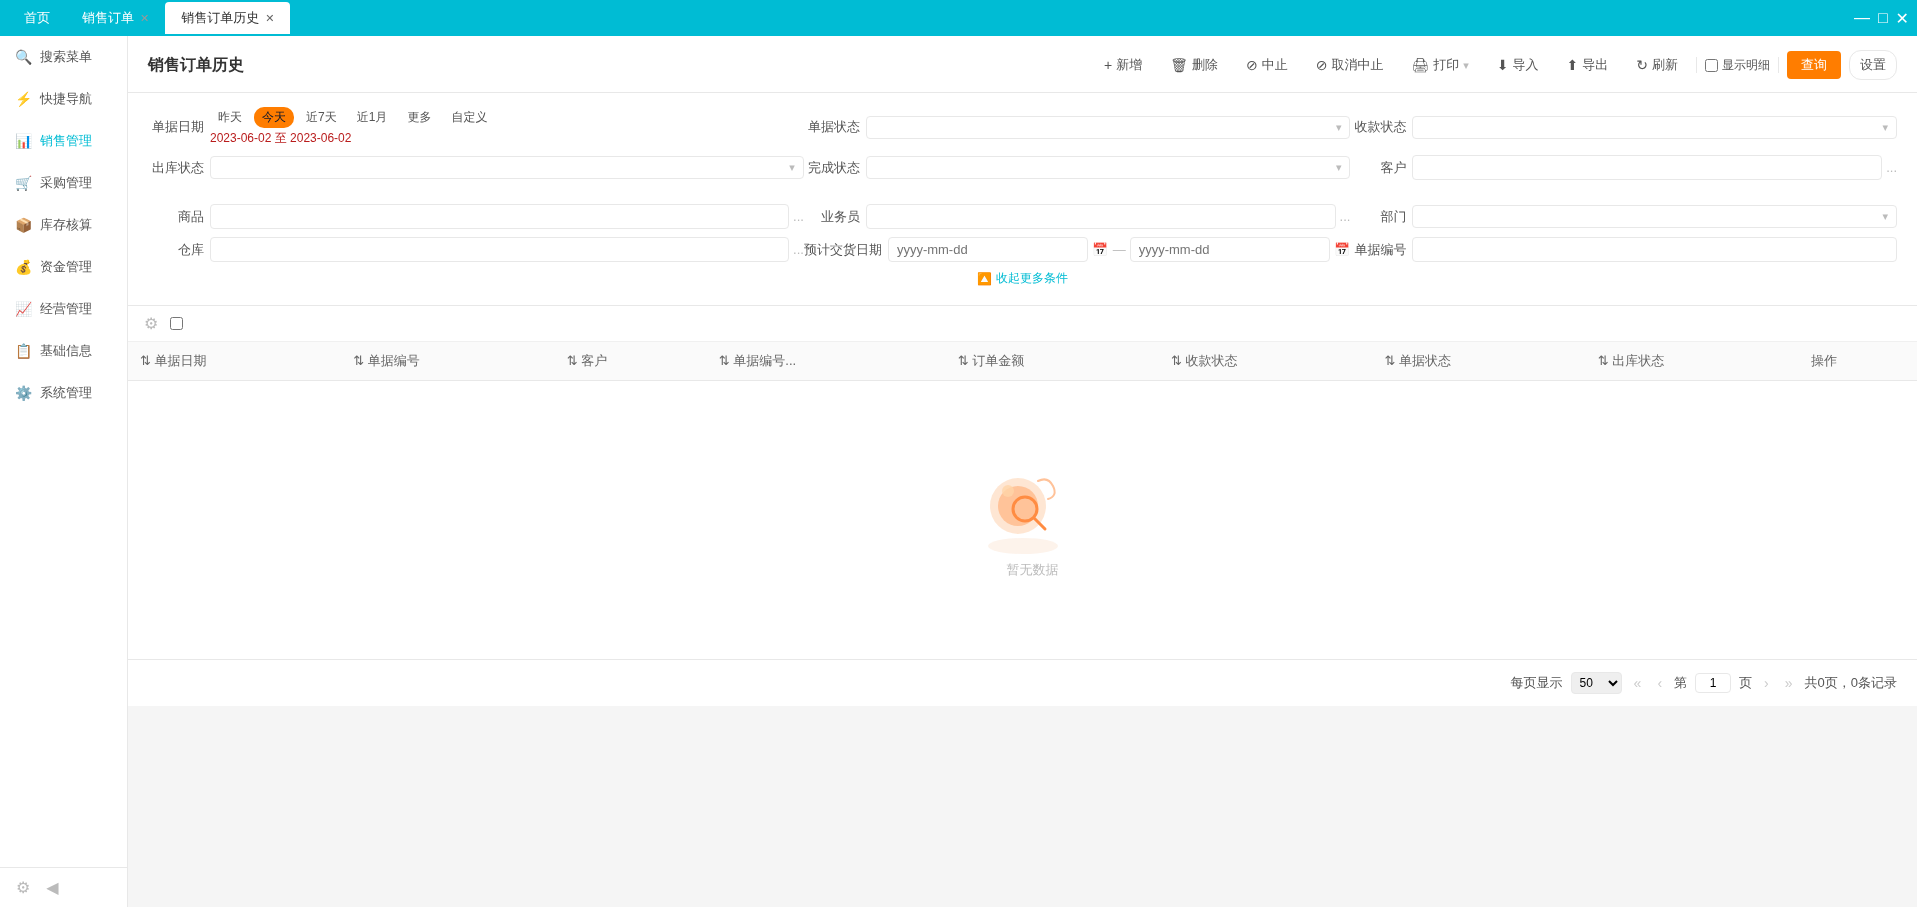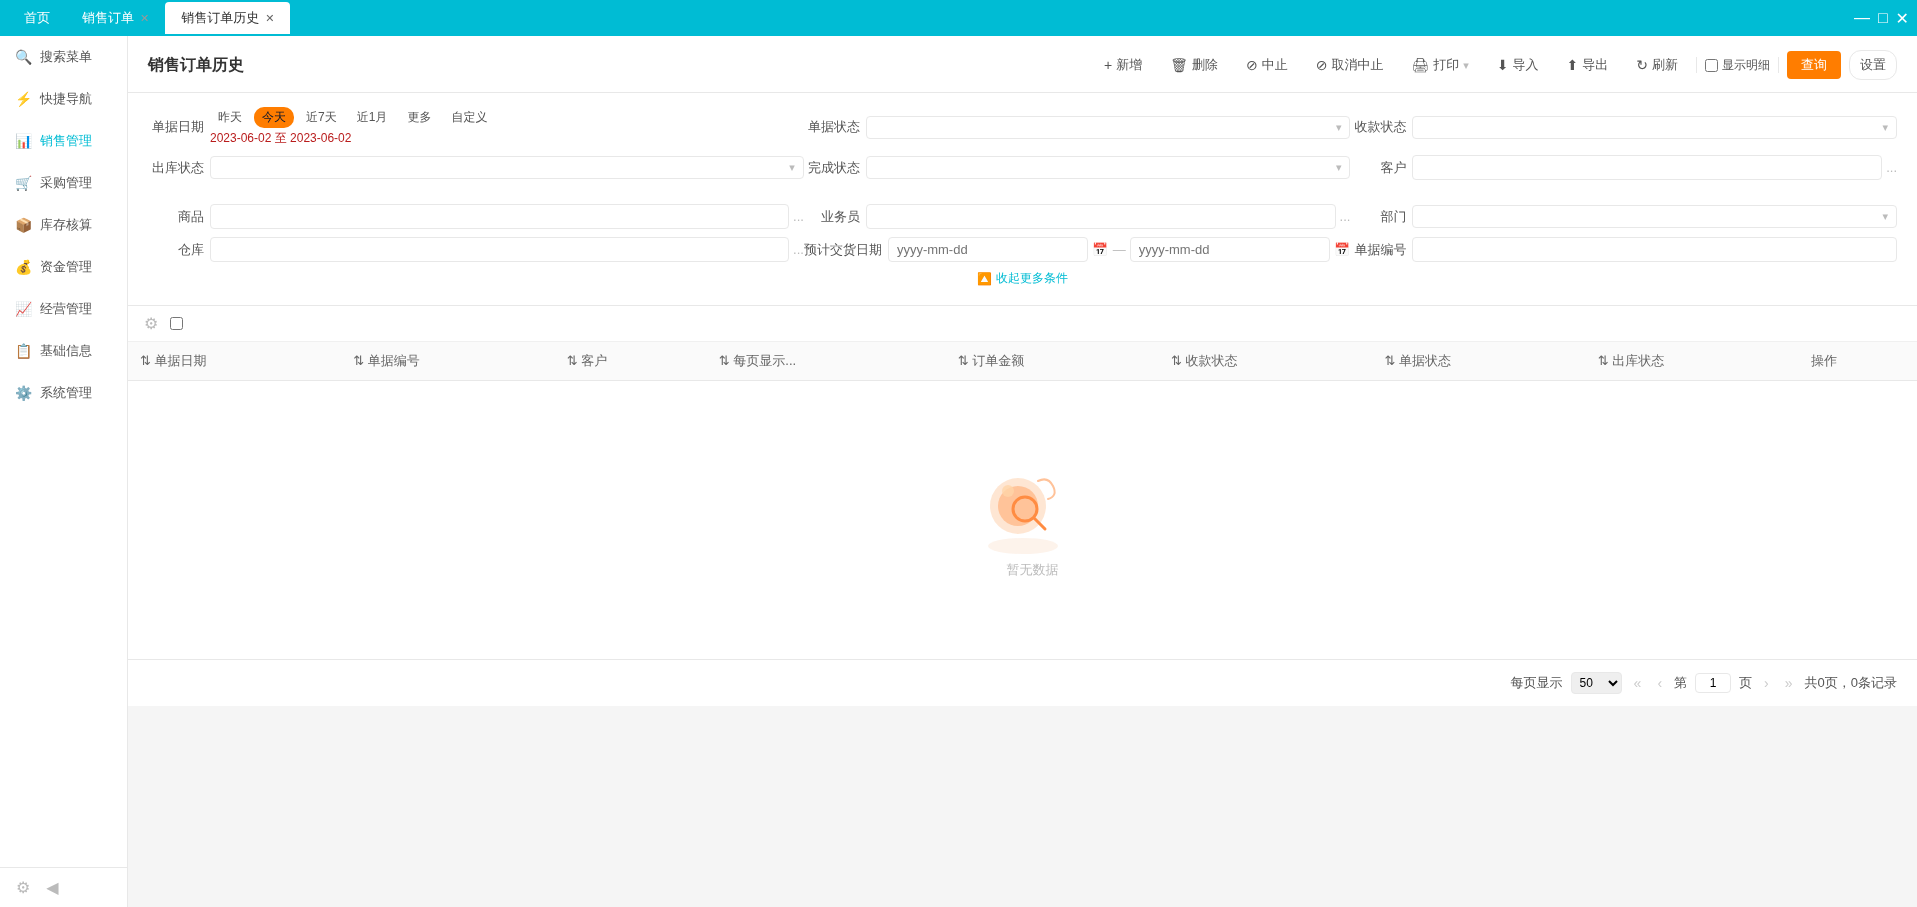--- a/index.html
+++ b/index.html
@@ -323,21 +323,21 @@
             <th>
               <span>⇅ 单据日期</span>
             </th>
             <th>
               <span>⇅ 单据编号</span>
             </th>
             <th>
               <span>⇅ 客户</span>
             </th>
             <th>
-              <span>⇅ 每页显示...</span>
+              <span>⇅ 单据编号...</span>
             </th>
             <th>
               <span>⇅ 订单金额</span>
             </th>
             <th>
               <span>⇅ 收款状态</span>
             </th>
             <th>
               <span>⇅ 单据状态</span>
             </th>

